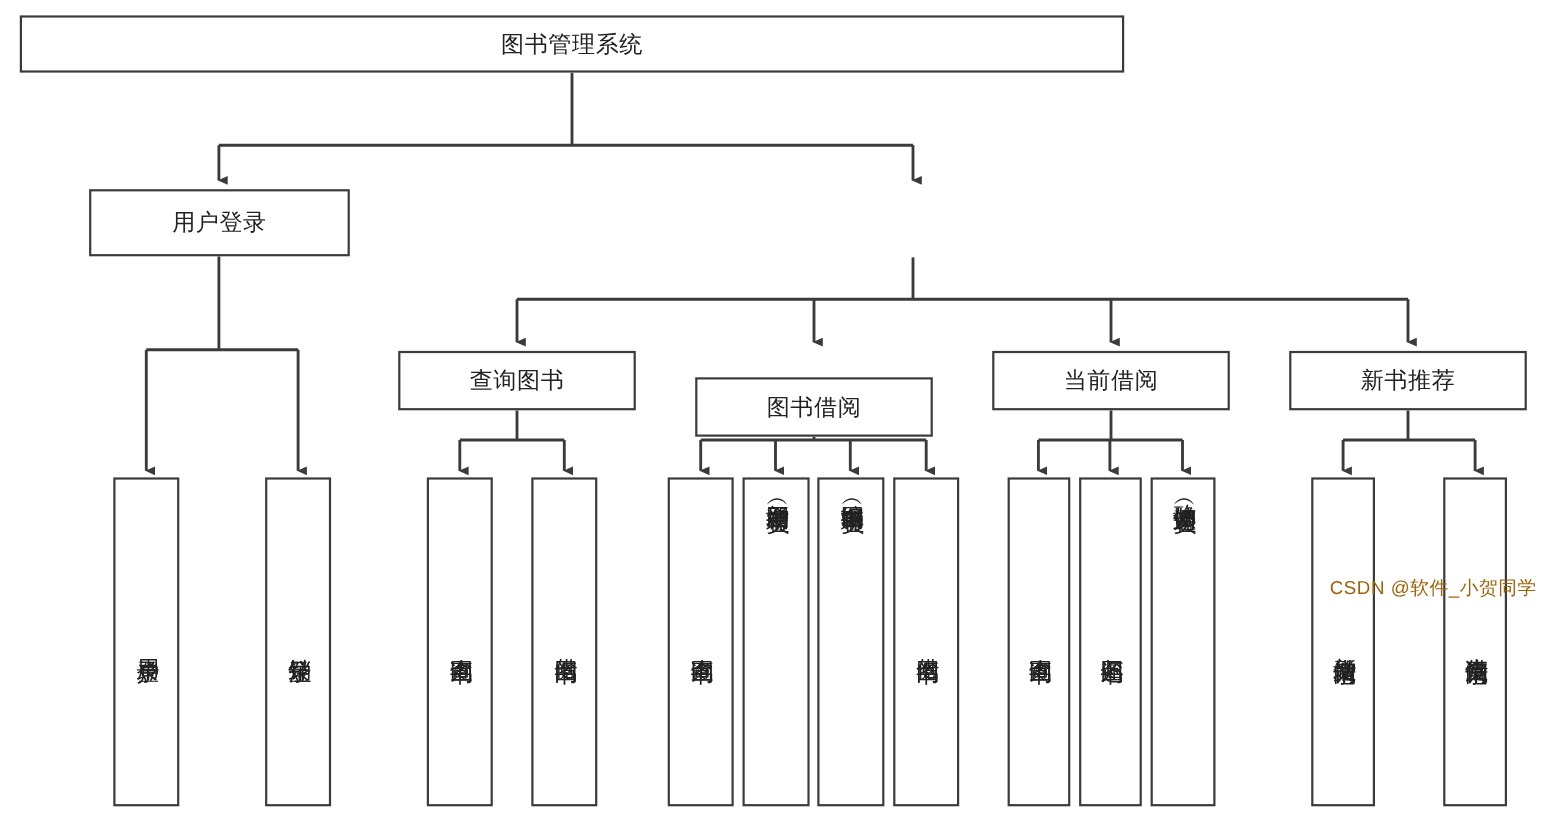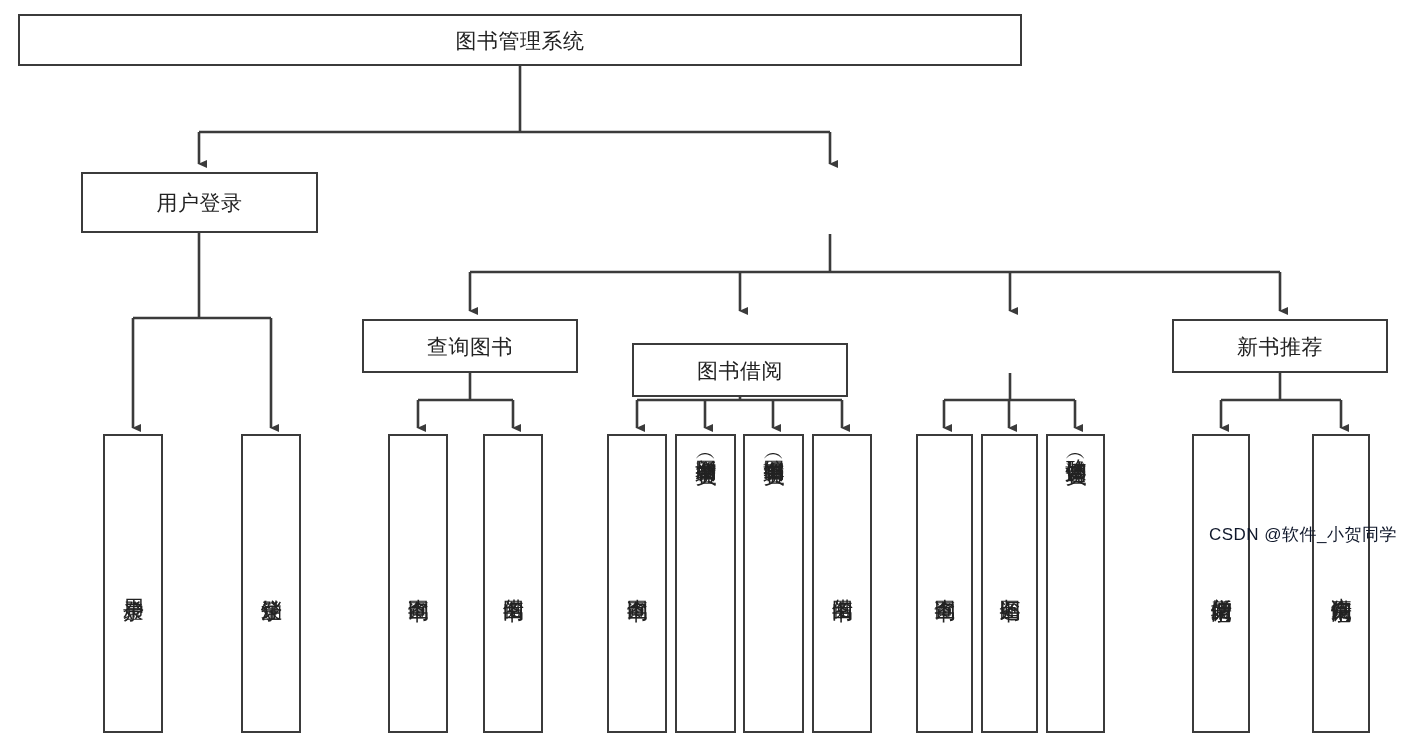--- a/index.html
+++ b/index.html
@@ -66,21 +66,21 @@
   }
   .node-vertical.v-center {
     align-items: center;
     padding-top: 0;
   }
   .watermark {
     position: absolute;
     right: 8px;
     bottom: 6px;
     font-size: 17px;
-    color: #0f172a;
+    color: #a16207;
     letter-spacing: 0.5px;
     white-space: nowrap;
     pointer-events: none;
   }
 </style>
 </head>
 <body>
 
 <div id="diagram-root">
 
@@ -141,20 +141,23 @@
   <div class="node-box node-horizontal" style="left:81px; top:172px; width:237px; height:61px;">
     <span class="node-label">用户登录</span>
   </div>
 
   <div class="node-box node-horizontal" style="left:362px; top:319px; width:216px; height:54px;">
     <span class="node-label">查询图书</span>
   </div>
   <div class="node-box node-horizontal" style="left:632px; top:319px; width:216px; height:54px;margin-top:24px;">
     <span class="node-label">图书借阅</span>
   </div>
+  <div class="node-box node-horizontal" style="left:902px; top:319px; width:216px; height:54px;">
+    <span class="node-label">当前借阅</span>
+  </div>
   <div class="node-box node-horizontal" style="left:1172px; top:319px; width:216px; height:54px;">
     <span class="node-label">新书推荐</span>
   </div>
 
   <div class="node-box node-vertical v-center" style="left:103px; top:434px; width:60px; height:299px;">
     <span class="node-label">用户登录</span>
   </div>
   <div class="node-box node-vertical v-center" style="left:241px; top:434px; width:60px; height:299px;">
     <span class="node-label">注销登录</span>
   </div>

